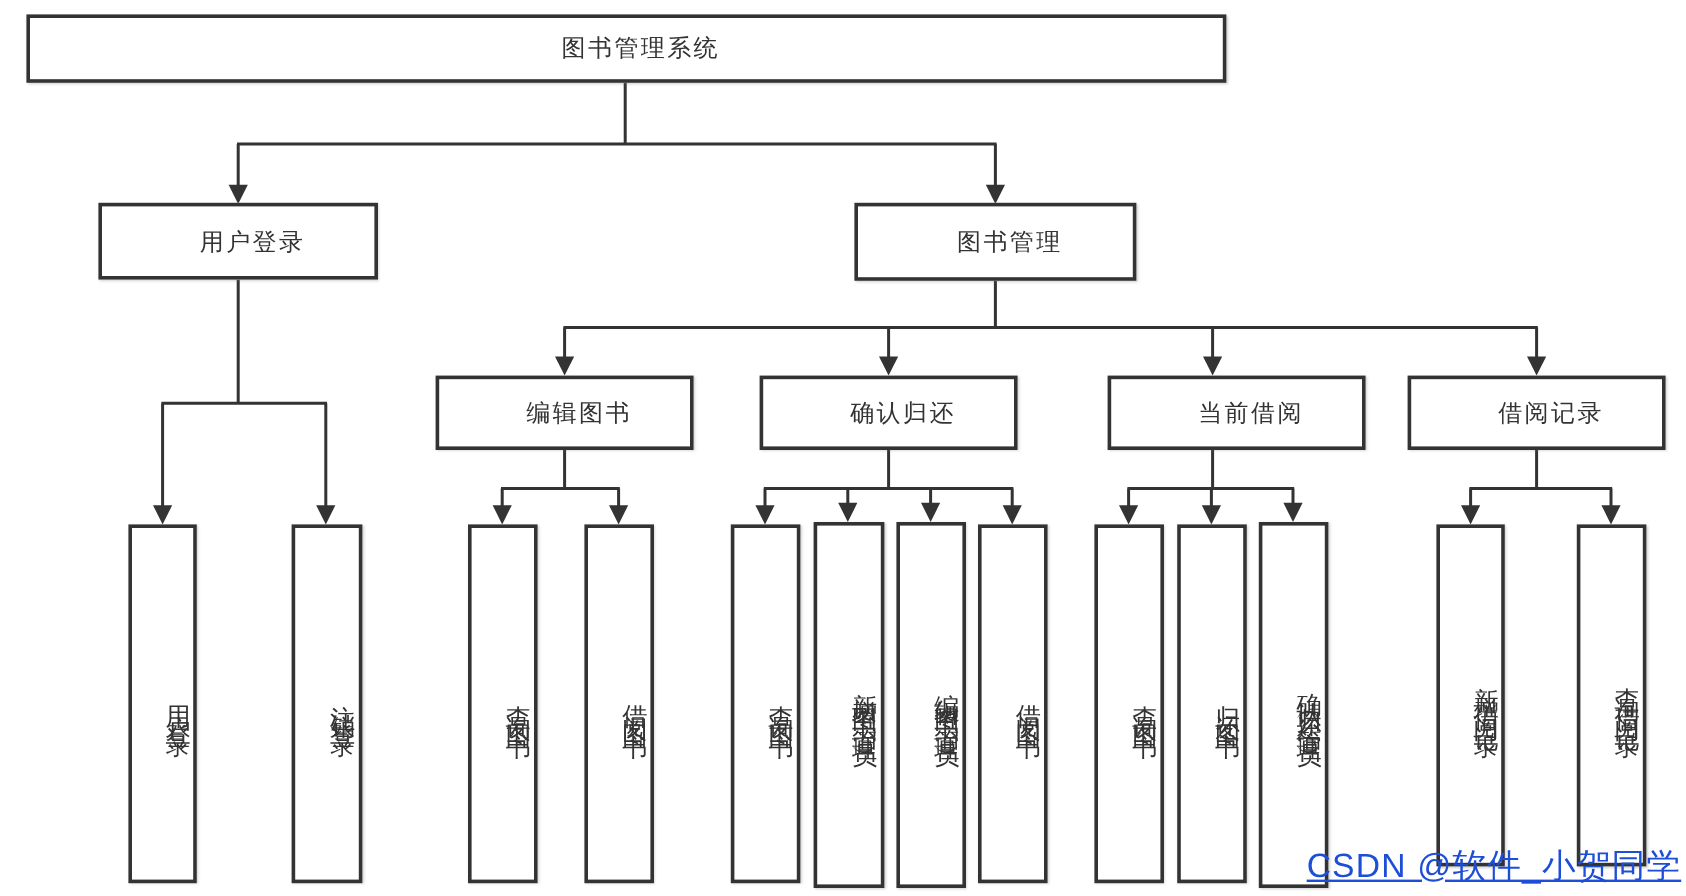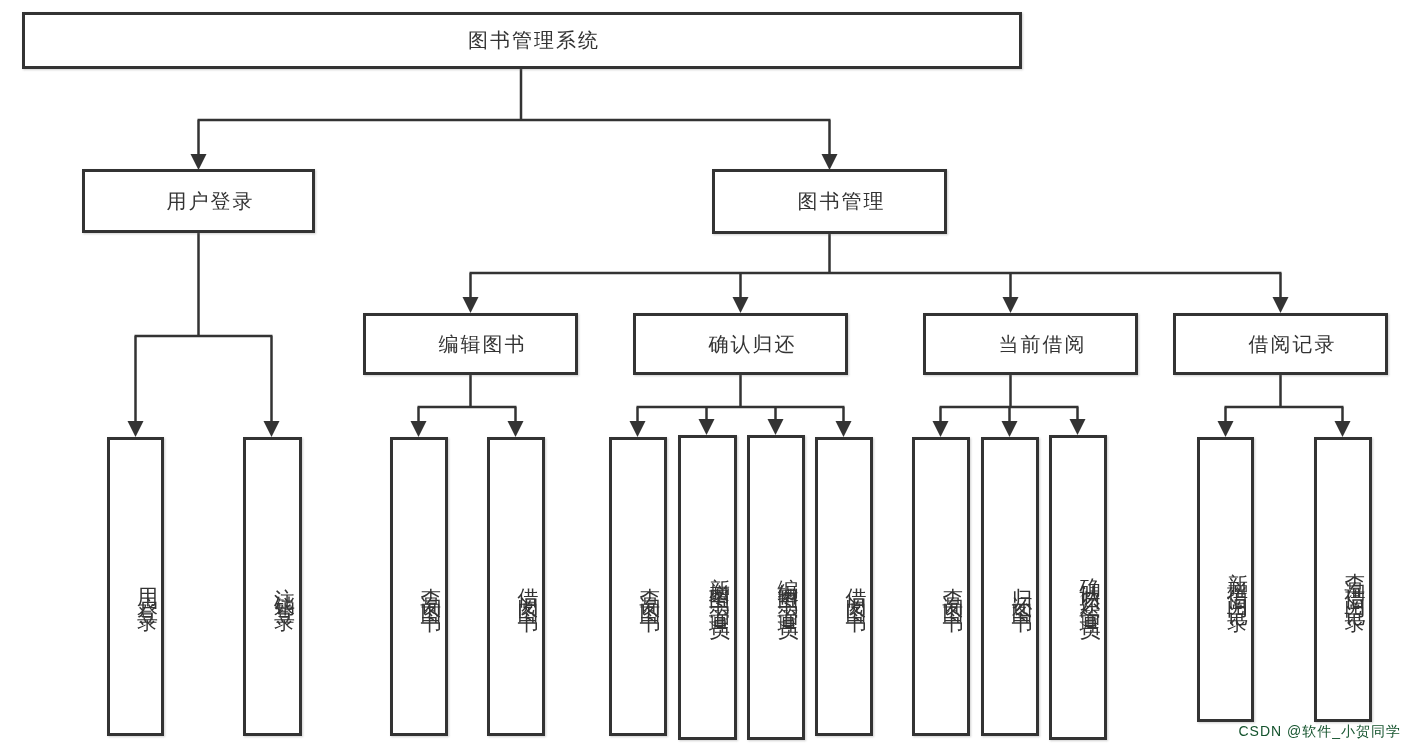--- a/index.html
+++ b/index.html
@@ -40,24 +40,25 @@
     text-orientation: mixed;
     letter-spacing: 8px;
     white-space: nowrap;
     font-size: 21px;
   }
   .vnode.tight span { letter-spacing: 6px; }
   .watermark {
     position: absolute;
     right: 4px;
     bottom: 6px;
-    font-size: 14px;
-    color: #14532d;
+    font-size: 28px;
+    color: #1d4ed8;
     letter-spacing: 1px;
     z-index: 10;
+    text-decoration: underline;
   }
 </style>
 </head>
 <body>
 
 <div class="canvas">
 
   <svg class="wires" viewBox="0 0 1405 747" xmlns="http://www.w3.org/2000/svg">
     <g stroke="#333333" stroke-width="2.5" fill="#333333">
 

